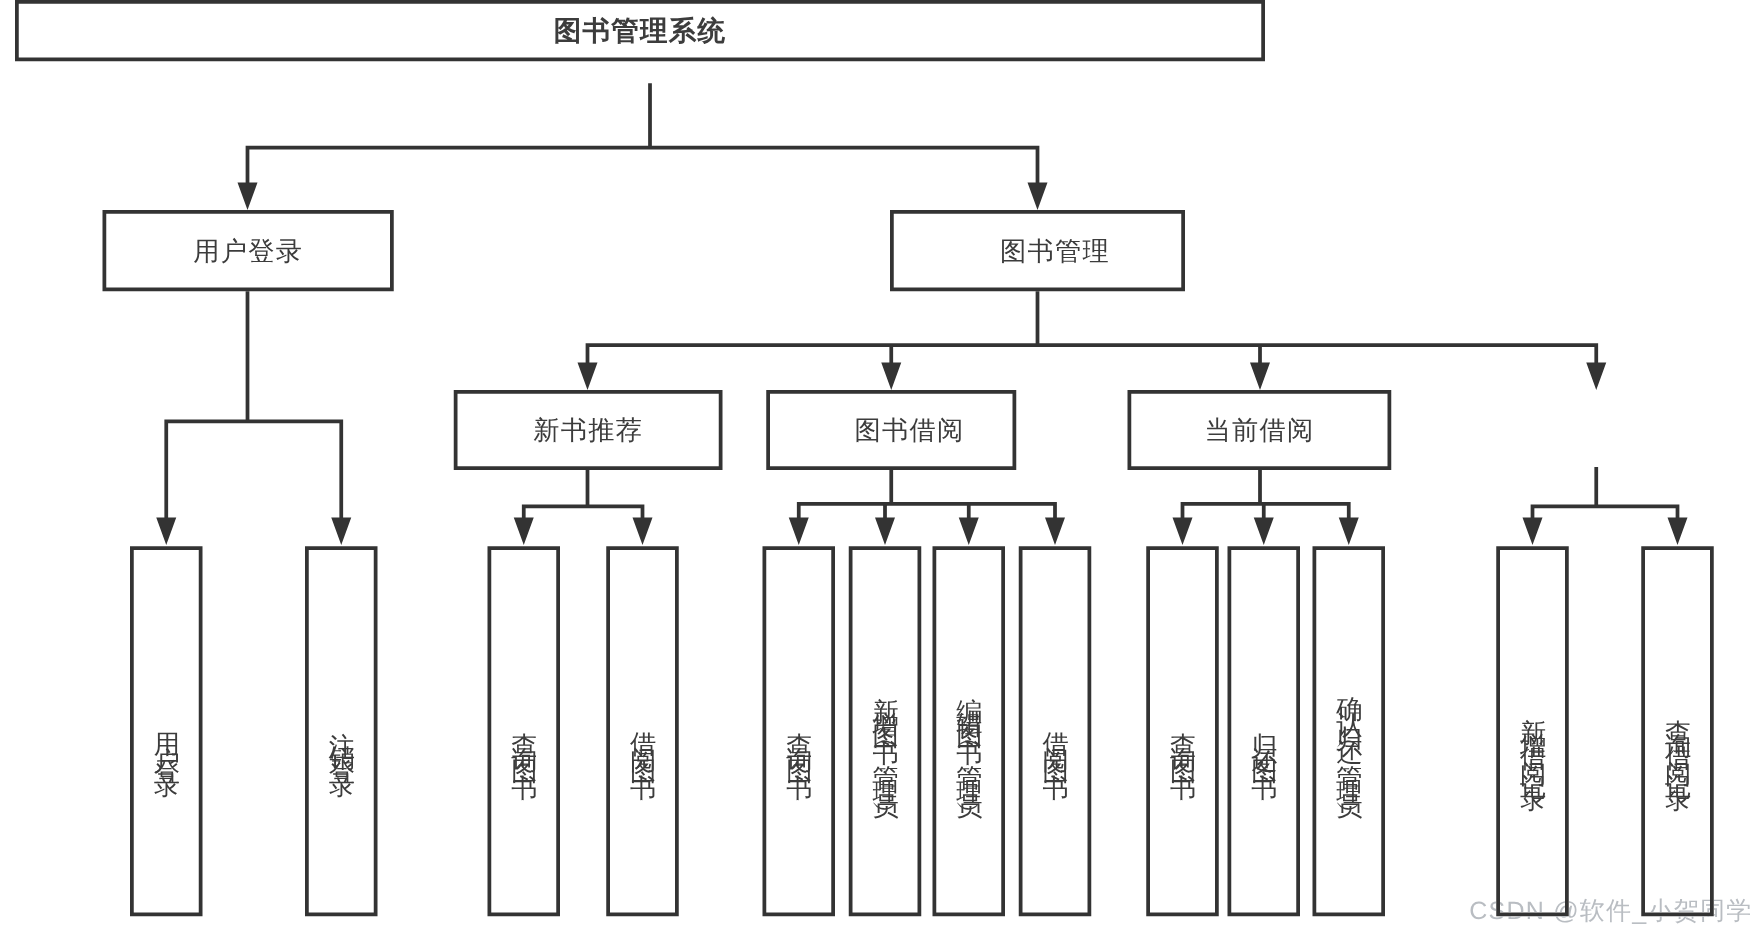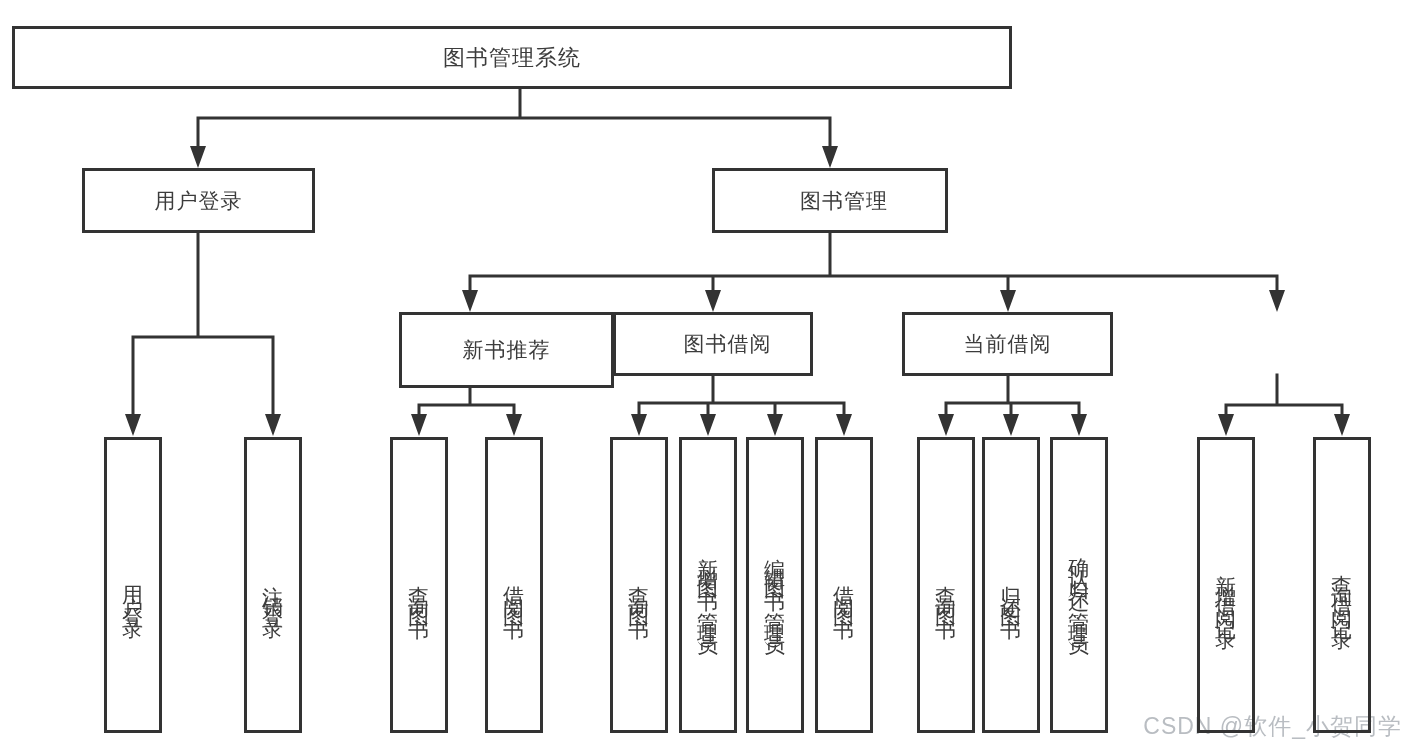--- a/index.html
+++ b/index.html
@@ -31,21 +31,21 @@
     text-orientation:mixed;
     font-size:21px;
     line-height:1;
     letter-spacing:11px;
     margin-bottom:-11px;
     white-space:nowrap;
   }
   #watermark{
     position:absolute;
     right:3px;bottom:5px;
-    font-size:23px;
+    font-size:20px;
     color:#b9bdc2;
     letter-spacing:1px;
     z-index:3;
     mix-blend-mode:darken;
   }
 </style>
 </head>
 <body>
 
 <div id="canvas">
@@ -68,32 +68,32 @@
     <path class="ah" d="
       M198 168 l-8 -22 h16 z  M830 168 l-8 -22 h16 z
       M470 312 l-8 -22 h16 z  M713 312 l-8 -22 h16 z  M1008 312 l-8 -22 h16 z  M1277 312 l-8 -22 h16 z
       M133 436 l-8 -22 h16 z  M273 436 l-8 -22 h16 z
       M419 436 l-8 -22 h16 z  M514 436 l-8 -22 h16 z
       M639 436 l-8 -22 h16 z  M708 436 l-8 -22 h16 z  M775 436 l-8 -22 h16 z  M844 436 l-8 -22 h16 z
       M946 436 l-8 -22 h16 z  M1011 436 l-8 -22 h16 z  M1079 436 l-8 -22 h16 z
       M1226 436 l-8 -22 h16 z M1342 436 l-8 -22 h16 z"></path>
   </svg>
 
-  <div class="box h-box root-box" style="left:12px;top:26px;width:1000px;height:63px;">
+  <div class="box h-box root-box" style="left:12px;top:0;width:1000px;height:49px;font-weight:bold;">
     <span>图书管理系统</span>
   </div>
 
   <div class="box h-box" style="left:82px;top:168px;width:233px;height:65px;">
     <span>用户登录</span>
   </div>
   <div class="box h-box" style="left:712px;top:168px;width:236px;height:65px;padding-left:28px;">
     <span>图书管理</span>
   </div>
 
-  <div class="box h-box" style="left:363px;top:312px;width:215px;height:76px;margin-left:36px;">
+  <div class="box h-box" style="left:363px;top:312px;width:215px;height:64px;">
     <span>新书推荐</span>
   </div>
   <div class="box h-box" style="left:613px;top:312px;width:200px;height:64px;padding-left:29px;">
     <span>图书借阅</span>
   </div>
   <div class="box h-box" style="left:902px;top:312px;width:211px;height:64px;">
     <span>当前借阅</span>
   </div>
 
   <div class="box v-box" style="left:104px;top:437px;width:58px;height:296px;">

